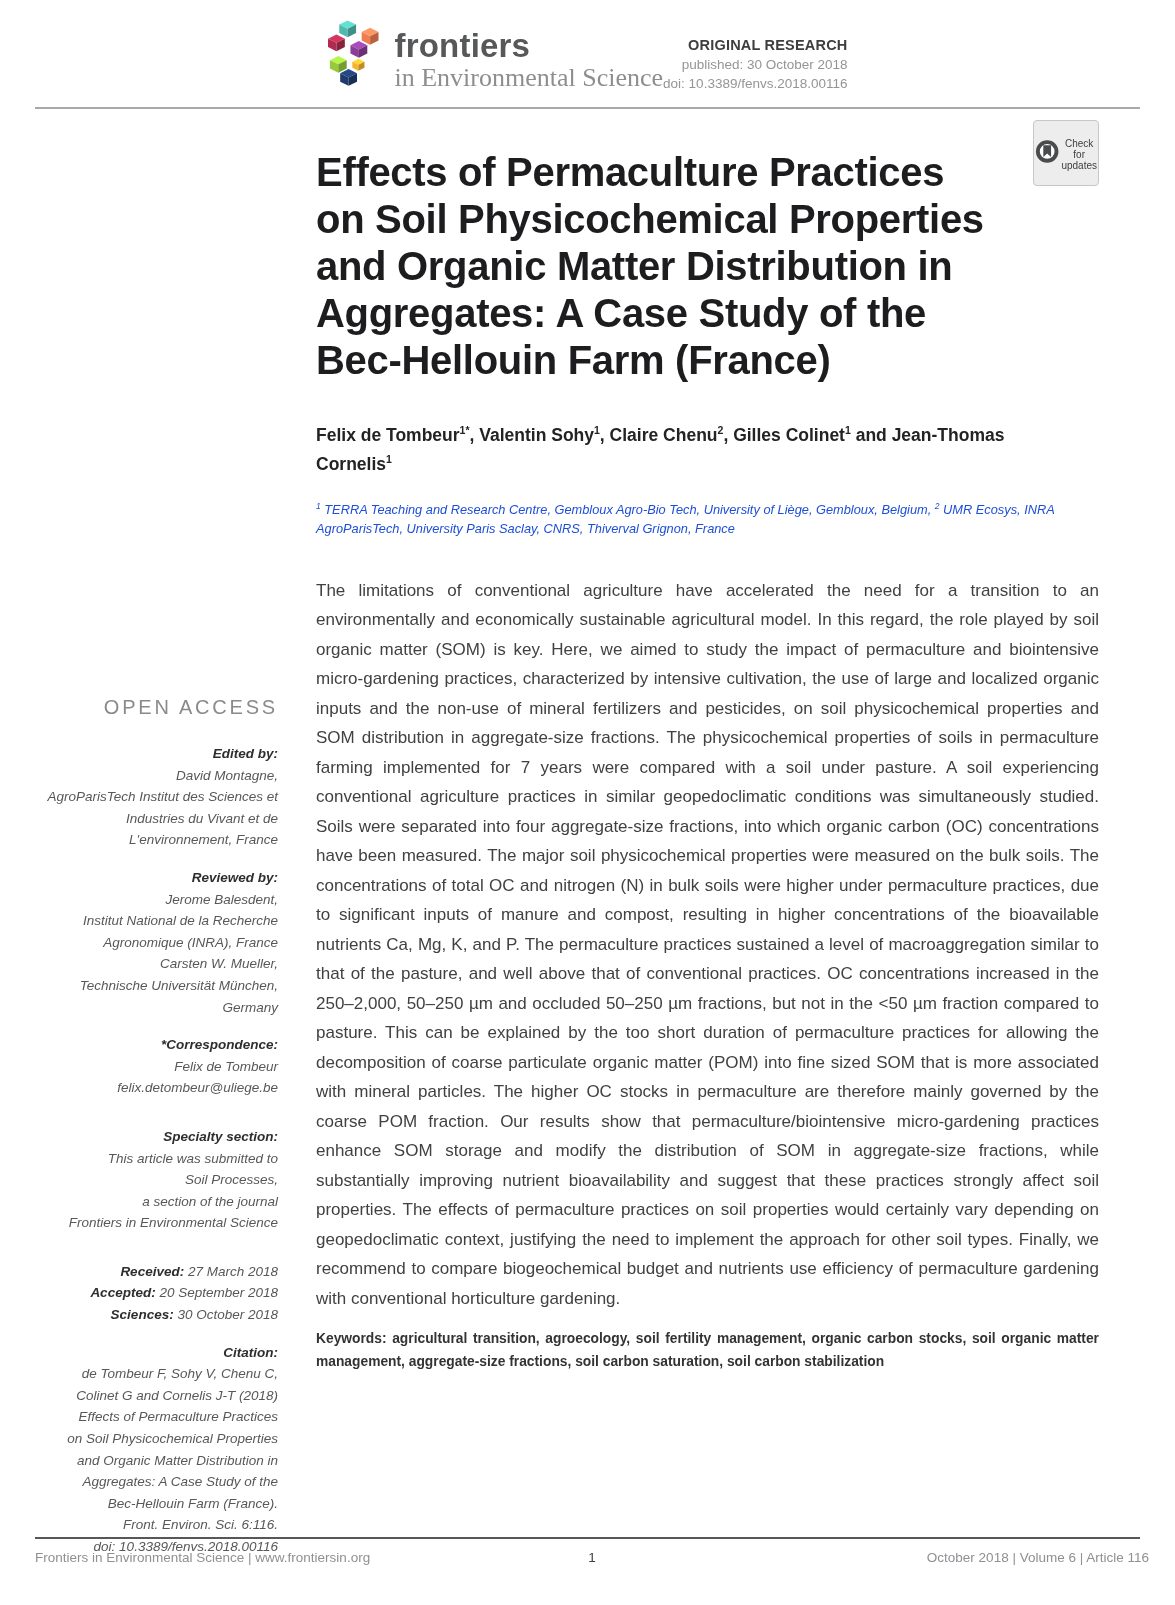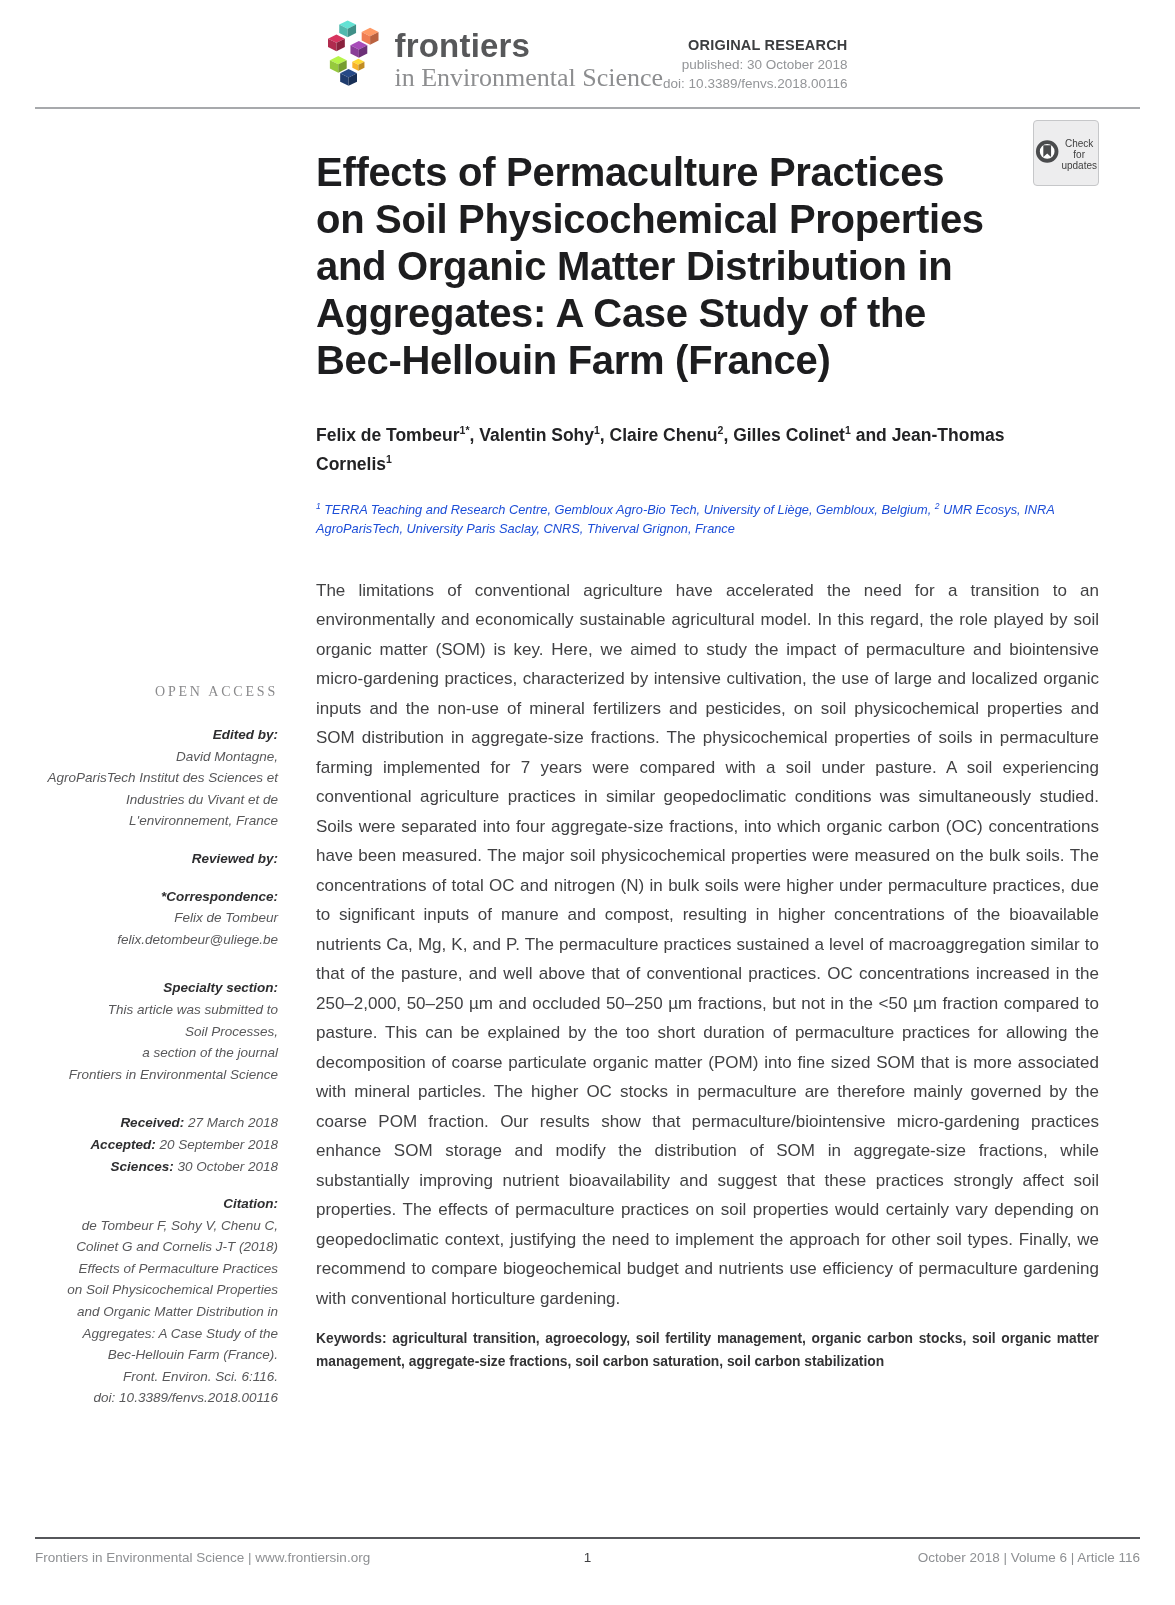--- a/index.html
+++ b/index.html
@@ -29,31 +29,31 @@
   .article-title{margin:149px 0 0 0;font-size:40px;line-height:47px;font-weight:bold;color:#1d1d1f;
     letter-spacing:-0.3px;white-space:pre-line;}
   .authors{margin:34px 0 0 0;width:730px;font-size:17.5px;font-weight:bold;color:#232325;line-height:24.5px;}
   .authors sup{font-size:10.5px;}
   .affils{margin:20px 0 0 0;font-size:12.8px;font-style:italic;color:#1d4ed8;line-height:19px;}
   .affils sup{font-size:8.5px;font-style:italic;}
   .abstract{margin:38px 0 0 0;font-size:17px;line-height:29.5px;color:#414143;text-align:justify;}
   .keywords{margin:15px 0 0 0;font-size:13.8px;font-weight:bold;color:#333335;line-height:22.5px;text-align:justify;}
   
   .sidebar{position:absolute;left:38px;width:240px;top:684px;text-align:right;font-style:italic;color:#58585a;}
-  .open-access{font-style:normal;font-family:Liberation Serif, serif;font-size:14px;
-    letter-spacing:2.8px;color:#8a8a8c;margin-bottom:24px;}
+  .open-access{font-style:normal;font-family:Liberation Sans, sans-serif;font-size:20px;
+    letter-spacing:2.8px;color:#8a8a8c;margin-bottom:24px;margin-top:12px;}
   .side-block{margin-bottom:16px;font-size:13.5px;line-height:21.6px;}
   .side-block.gap-lg{margin-bottom:27px;}
   .side-label{font-weight:bold;color:#2e2e30;}
   .side-lines{white-space:pre-line;}
   .side-row .side-label{display:inline;}
   .email{color:#58585a;text-decoration:none;}
   
   .footer-rule{position:absolute;left:35px;right:35px;top:1537px;height:2px;background:#56575b;}
-  .footer{position:absolute;left:35px;right:35px;top:1550px;display:flex;align-items:baseline;
+  .footer{position:absolute;left:35px;right:26px;top:1550px;display:flex;align-items:baseline;
     font-size:13.5px;color:#8e9093;gap:40px;}
   .footer-left{flex:1;text-align:left;}
   .footer-page{width:120px;text-align:center;color:#3f3f41;}
   .footer-right{flex:1;text-align:right;}
 </style>
 </head>
 <body>
 
 <div class="page">
 
@@ -124,20 +124,26 @@
     <div class="side-block">
       <div class="side-label">Edited by:</div>
       <div class="side-lines">David Montagne,
 AgroParisTech Institut des Sciences et
 Industries du Vivant et de
 L'environnement, France</div>
     </div>
 
     <div class="side-block">
       <div class="side-label">Reviewed by:</div>
+      <div class="side-lines">Jerome Balesdent,
+Institut National de la Recherche
+Agronomique (INRA), France
+Carsten W. Mueller,
+Technische Universität München,
+Germany</div>
     </div>
 
     <div class="side-block gap-lg">
       <div class="side-label">*Correspondence:</div>
       <div>Felix de Tombeur</div>
       <div><a class="email" href="#">felix.detombeur@uliege.be</a></div>
     </div>
 
     <div class="side-block gap-lg">
       <div class="side-label">Specialty section:</div>

